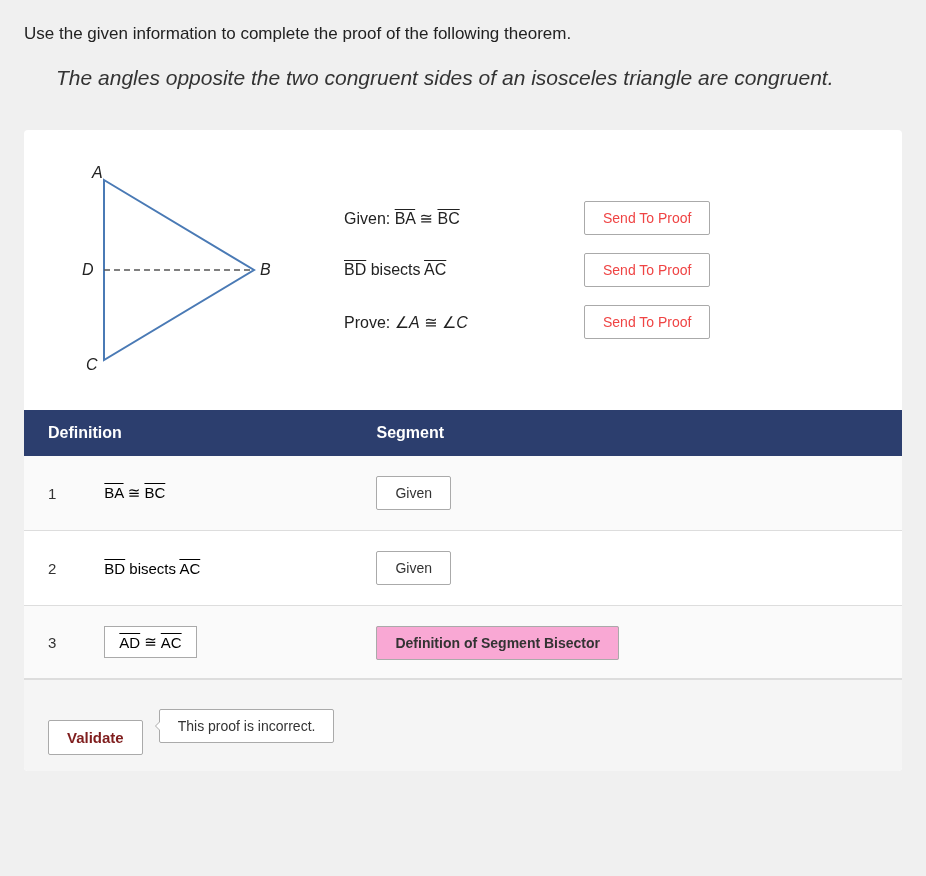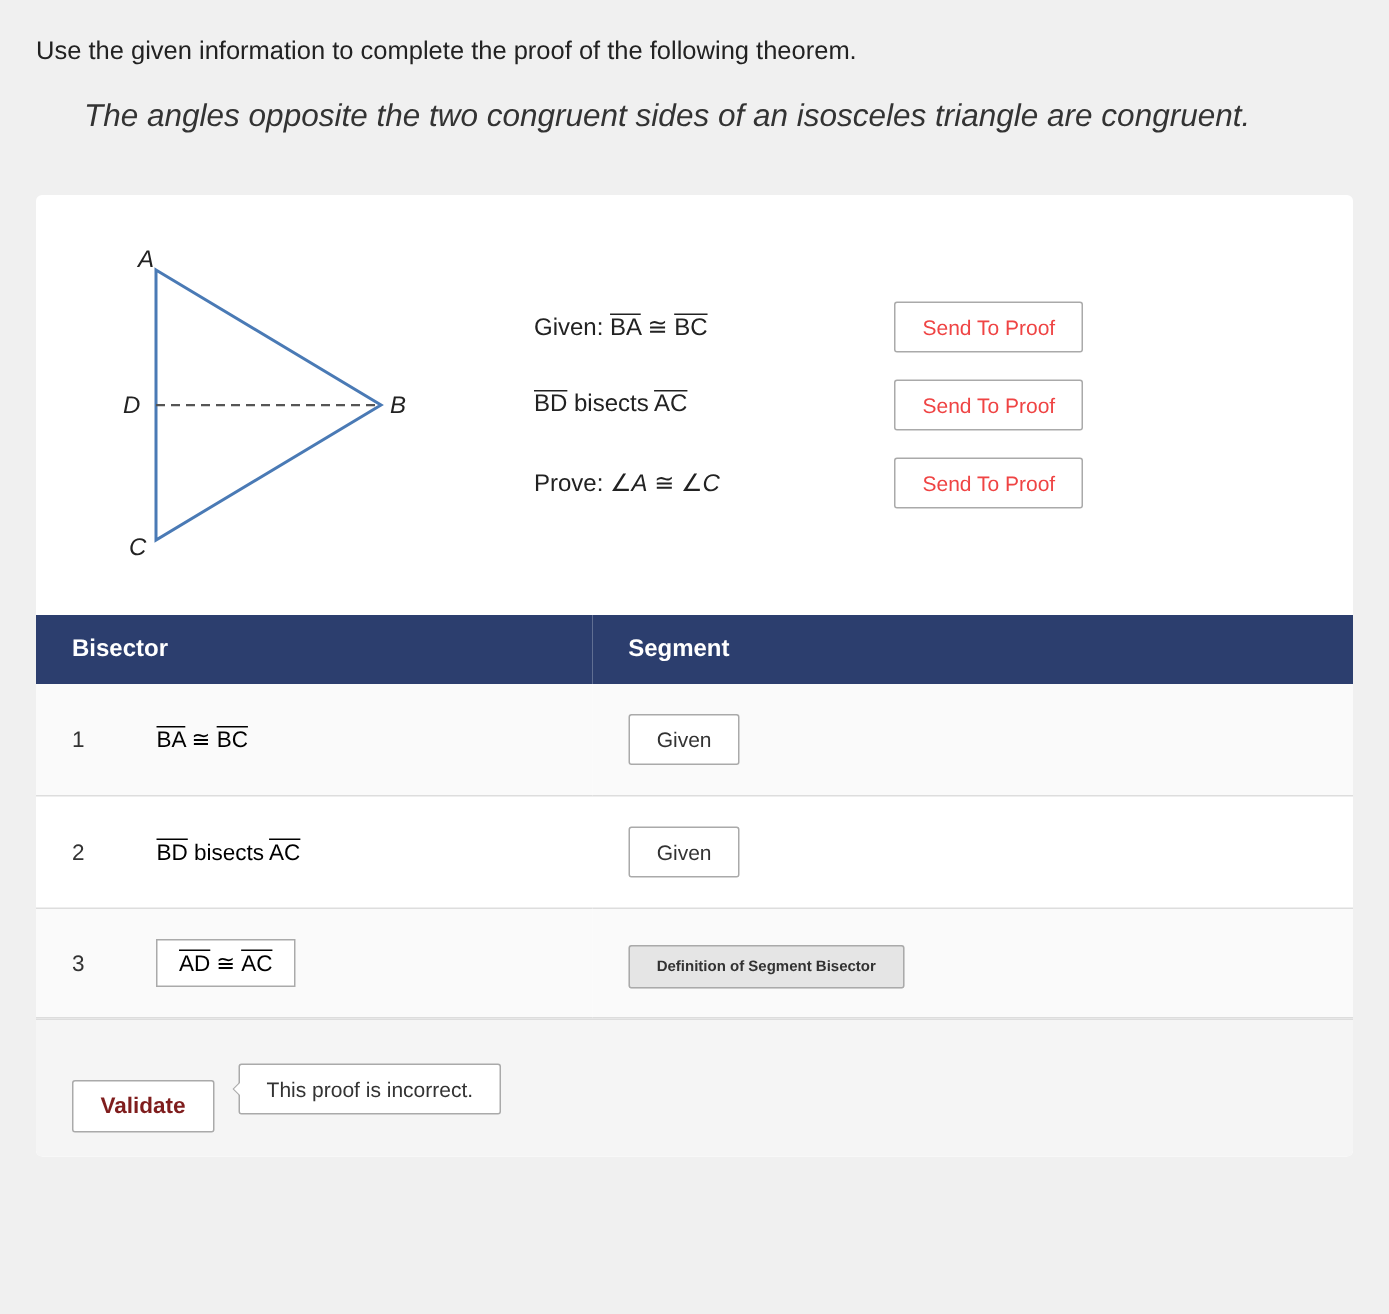--- a/index.html
+++ b/index.html
@@ -44,21 +44,20 @@
     }
     .diagram-container svg {
       width: 220px;
       height: 220px;
     }
     .given-info {
       display: flex;
       flex-direction: column;
       gap: 18px;
       flex: 1;
-      margin-left: 12px;
     }
     .given-row {
       display: flex;
       flex-direction: row;
       align-items: center;
       gap: 20px;
     }
     .given-label {
       font-size: 16px;
       color: #222;
@@ -127,24 +126,24 @@
       background: #fff;
       padding: 8px 18px;
       font-size: 14px;
       color: #333;
       cursor: pointer;
       border-radius: 2px;
     }
     .reason-box-large {
       border: 1px solid #aaa;
       padding: 8px 18px;
-      font-size: 10px;
+      font-size: 14px;
       font-weight: 600;
       color: #333;
-      background: #e5e5e5;
+      background: #f9a8d4;
       border-radius: 2px;
     }
     .bottom-row {
       display: flex;
       align-items: center;
       padding: 16px 24px;
       gap: 16px;
       background: #f5f5f5;
       border-top: 1px solid #ddd;
     }
@@ -233,21 +232,21 @@
         </span>
         <button class="send-proof-btn">Send To Proof</button>
       </div>
 
     </div>
   </div>
 
   <table class="proof-table">
     <thead>
       <tr>
-        <th colspan="2">Bisector</th>
+        <th colspan="2">Definition</th>
         <th>Segment</th>
       </tr>
     </thead>
     <tbody>
 
       <tr>
         <td class="row-num">1</td>
         <td>
           <span>
             <span class="overline">BA</span> ≅ <span class="overline">BC</span>

